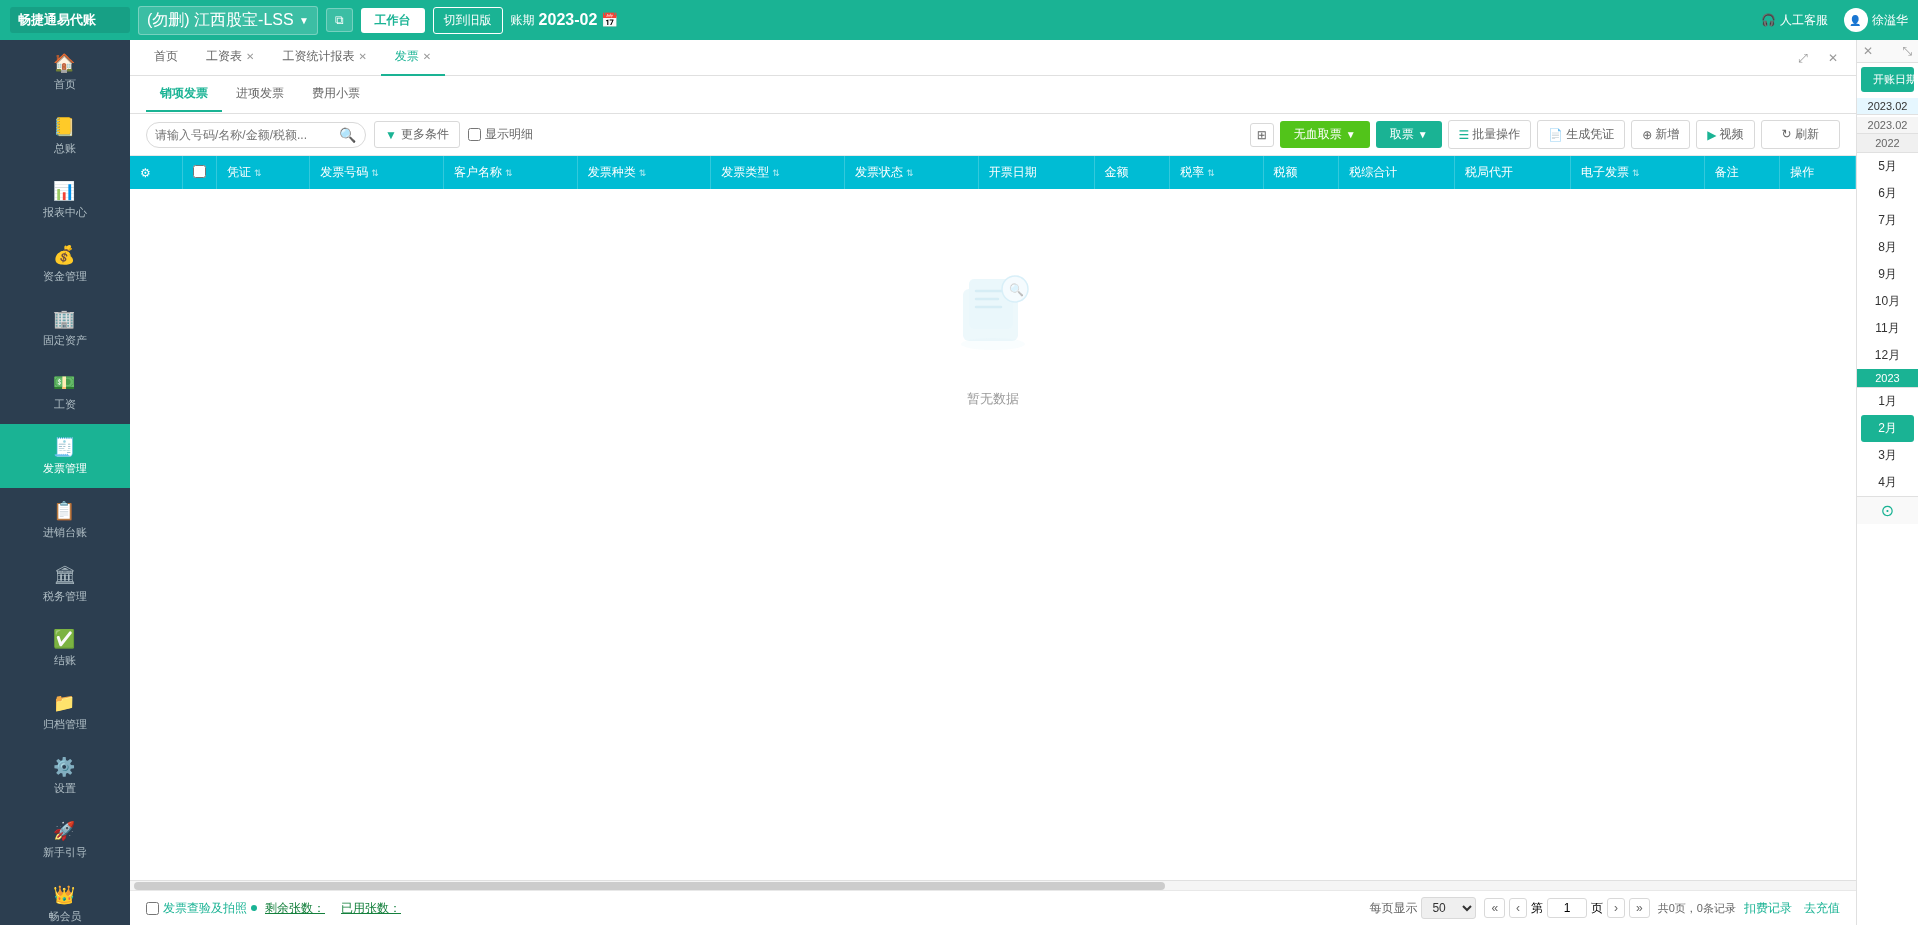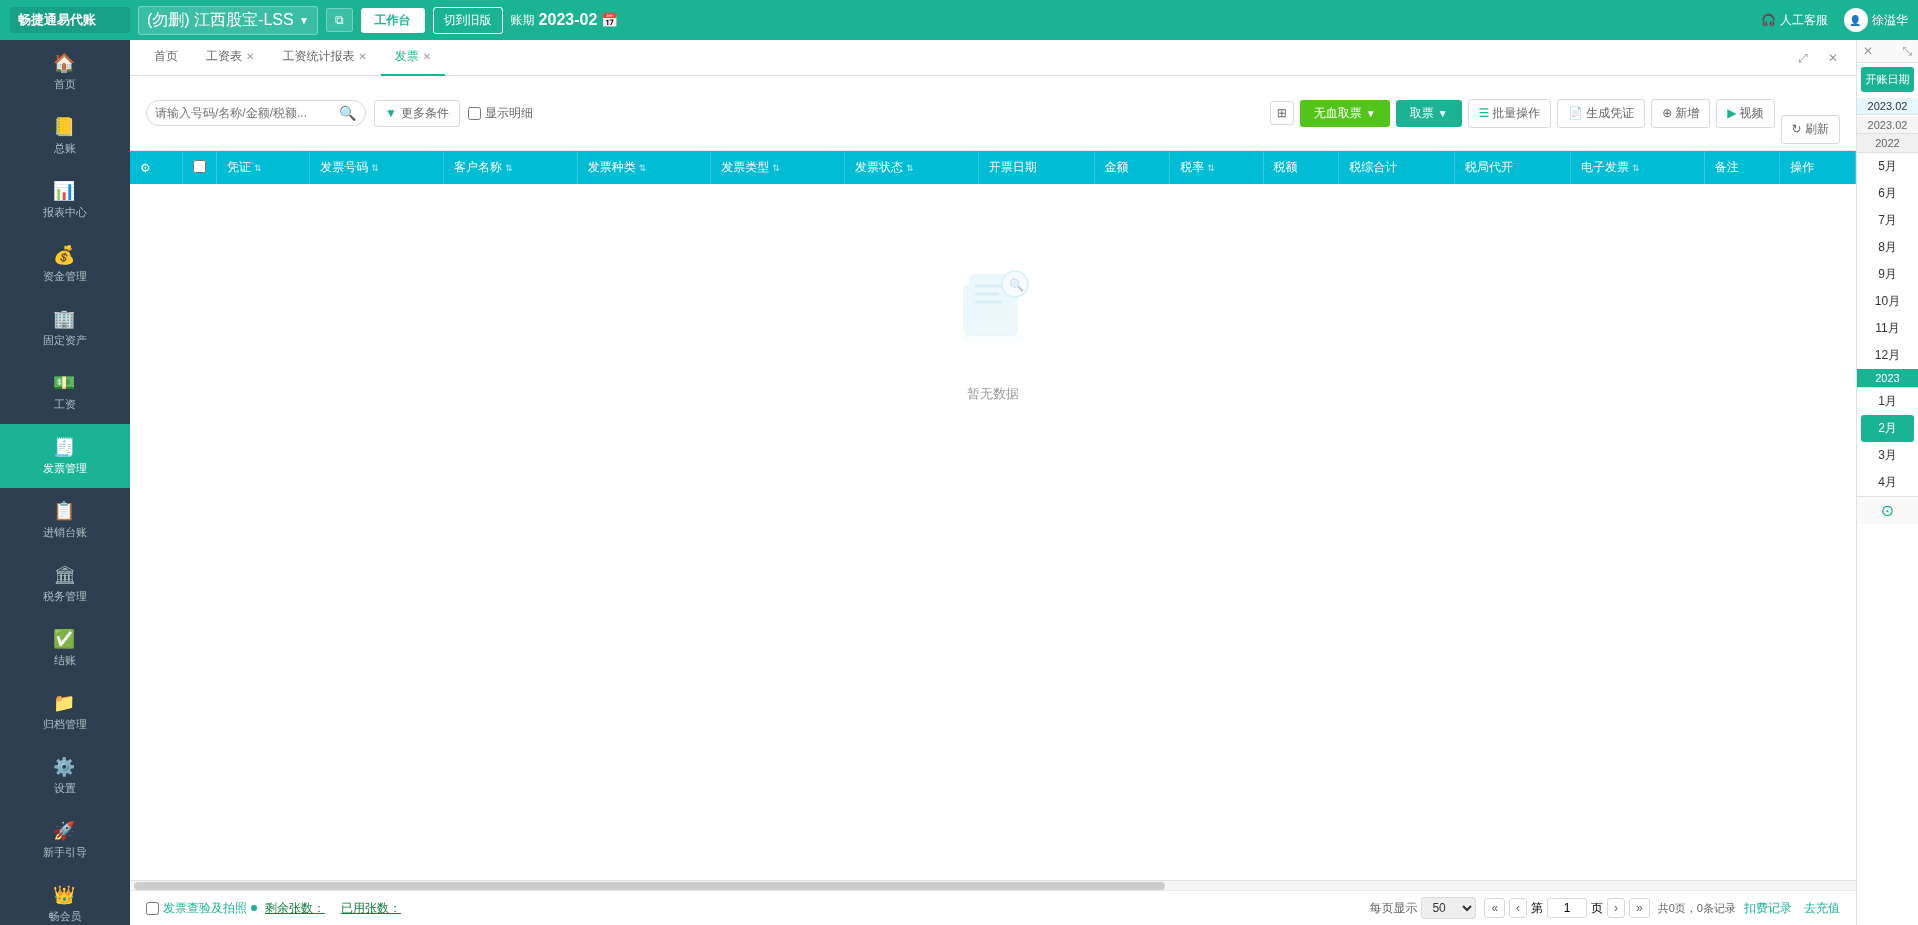--- a/index.html
+++ b/index.html
@@ -114,21 +114,21 @@
     .take-ticket-btn {
       display: flex; align-items: center; gap: 4px; padding: 5px 14px;
       background: #1ab394; border: none; border-radius: 3px; color: #fff; cursor: pointer; font-size: 12px;
     }
     .action-btn {
       display: flex; align-items: center; gap: 3px; padding: 5px 10px;
       border: 1px solid #d9d9d9; border-radius: 3px; cursor: pointer; color: #666; background: #fff; font-size: 12px;
     }
     .action-btn .icon { color: #1ab394; font-size: 12px; }
     .new-btn { display: flex; align-items: center; gap: 3px; padding: 5px 10px; border: 1px solid #d9d9d9; border-radius: 3px; cursor: pointer; color: #666; background: #fff; font-size: 12px; }
-    .refresh-btn { padding: 5px 10px; border: 1px solid #d9d9d9; border-radius: 3px; cursor: pointer; color: #666; background: #fff; font-size: 12px; margin-top: 33px; }
+    .refresh-btn { padding: 5px 20px; border: 1px solid #d9d9d9; border-radius: 3px; cursor: pointer; color: #666; background: #fff; font-size: 12px; }
 
     
     .table-container { flex: 1; overflow: auto; background: #fff; }
     .data-table { width: 100%; border-collapse: collapse; }
     .data-table thead tr { background: #00bcd4; }
     .data-table thead th {
       padding: 8px 10px; text-align: left; color: #fff; font-size: 12px;
       font-weight: normal; white-space: nowrap; border-right: 1px solid rgba(255,255,255,0.2);
     }
     .th-checkbox { width: 30px; text-align: center; }
@@ -171,21 +171,21 @@
       display: flex; flex-direction: column; flex-shrink: 0; overflow-y: auto;
     }
     .date-panel-header {
       display: flex; align-items: center; justify-content: space-between;
       padding: 4px 6px; background: #f9f9f9; border-bottom: 1px solid #e0e0e0;
     }
     .date-panel-close { cursor: pointer; color: #999; font-size: 12px; }
     .date-panel-expand { cursor: pointer; color: #999; font-size: 12px; }
     .open-period-btn {
       background: #1ab394; color: #fff; border: none; border-radius: 3px;
-      padding: 5px 4px; font-size: 11px; cursor: pointer; margin: 4px; text-align: center;
+      padding: 5px 12px; font-size: 11px; cursor: pointer; margin: 4px; text-align: center;
       white-space: nowrap;
     }
     .year-label {
       text-align: center; padding: 3px 0; font-size: 11px; color: #666;
       background: #f0f0f0; border-bottom: 1px solid #e0e0e0;
     }
     .month-item {
       padding: 5px 0; text-align: center; cursor: pointer; font-size: 12px; color: #333;
     }
     .month-item.active { background: #1ab394; color: #fff; border-radius: 3px; margin: 0 4px; }
@@ -319,20 +319,31 @@
       <div class="tab-item active">
         <span>发票</span>
         <span class="tab-close">✕</span>
       </div>
       <div style="margin-left:auto; display:flex; gap:4px;">
         <span style="padding:4px 8px; cursor:pointer; color:#999;">⤢</span>
         <span style="padding:4px 8px; cursor:pointer; color:#999;">✕</span>
       </div>
     </div>
 
+    <div class="sub-tabs-bar">
+      <div class="sub-tab active">
+        <span>销项发票</span>
+      </div>
+      <div class="sub-tab">
+        <span>进项发票</span>
+      </div>
+      <div class="sub-tab">
+        <span>费用小票</span>
+      </div>
+    </div>
 
     <div class="toolbar">
       <div class="toolbar-left">
         <div class="search-box">
           <input class="search-input" placeholder="请输入号码/名称/金额/税额..." style="">
           <span class="search-icon">🔍</span>
         </div>
         <div class="filter-btn">
           <span class="filter-icon">▼</span>
           <span>更多条件</span>

